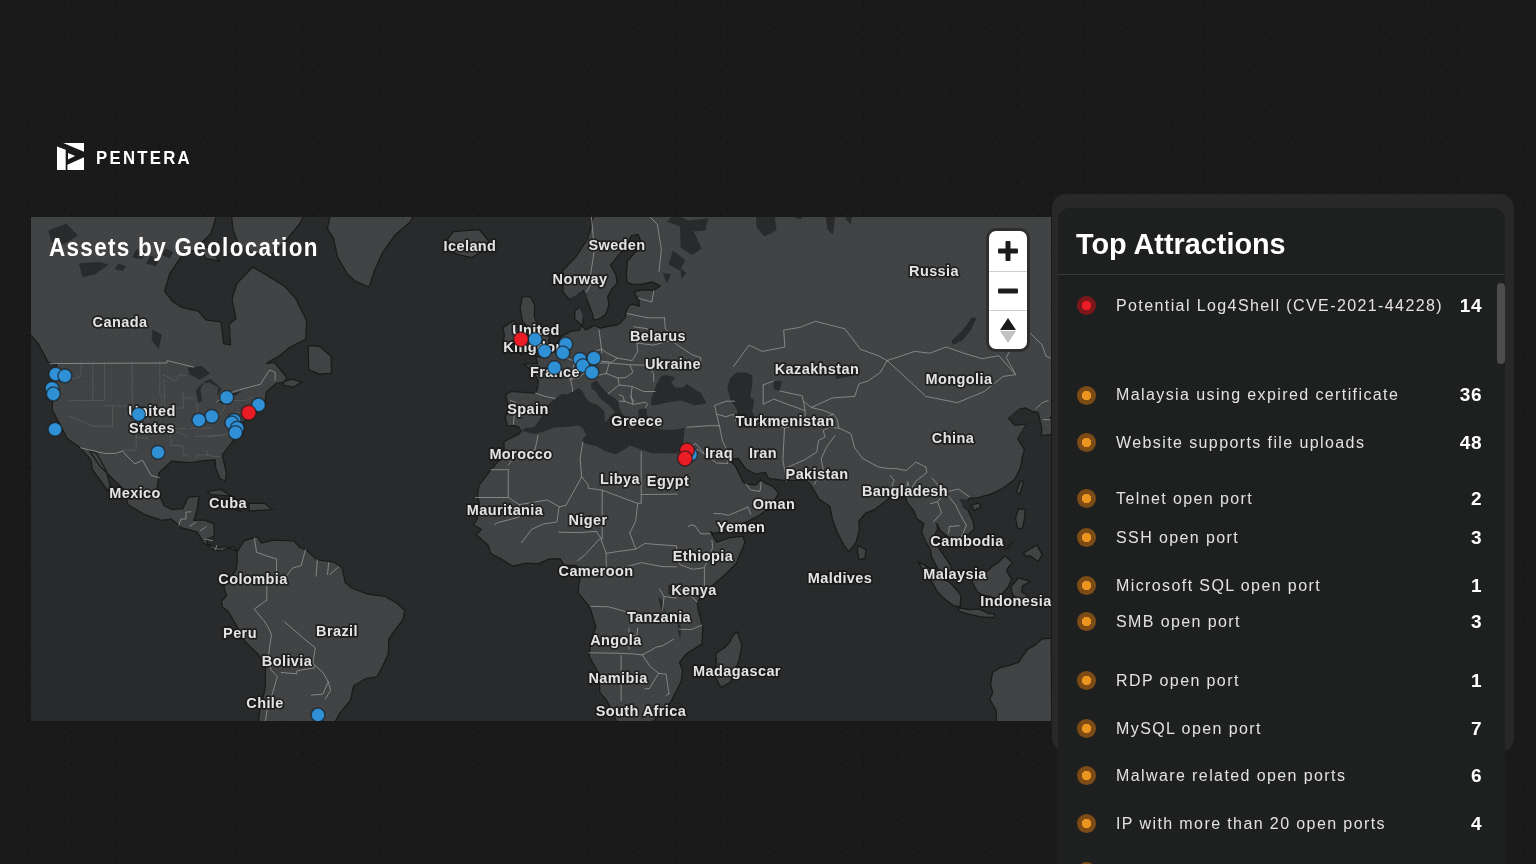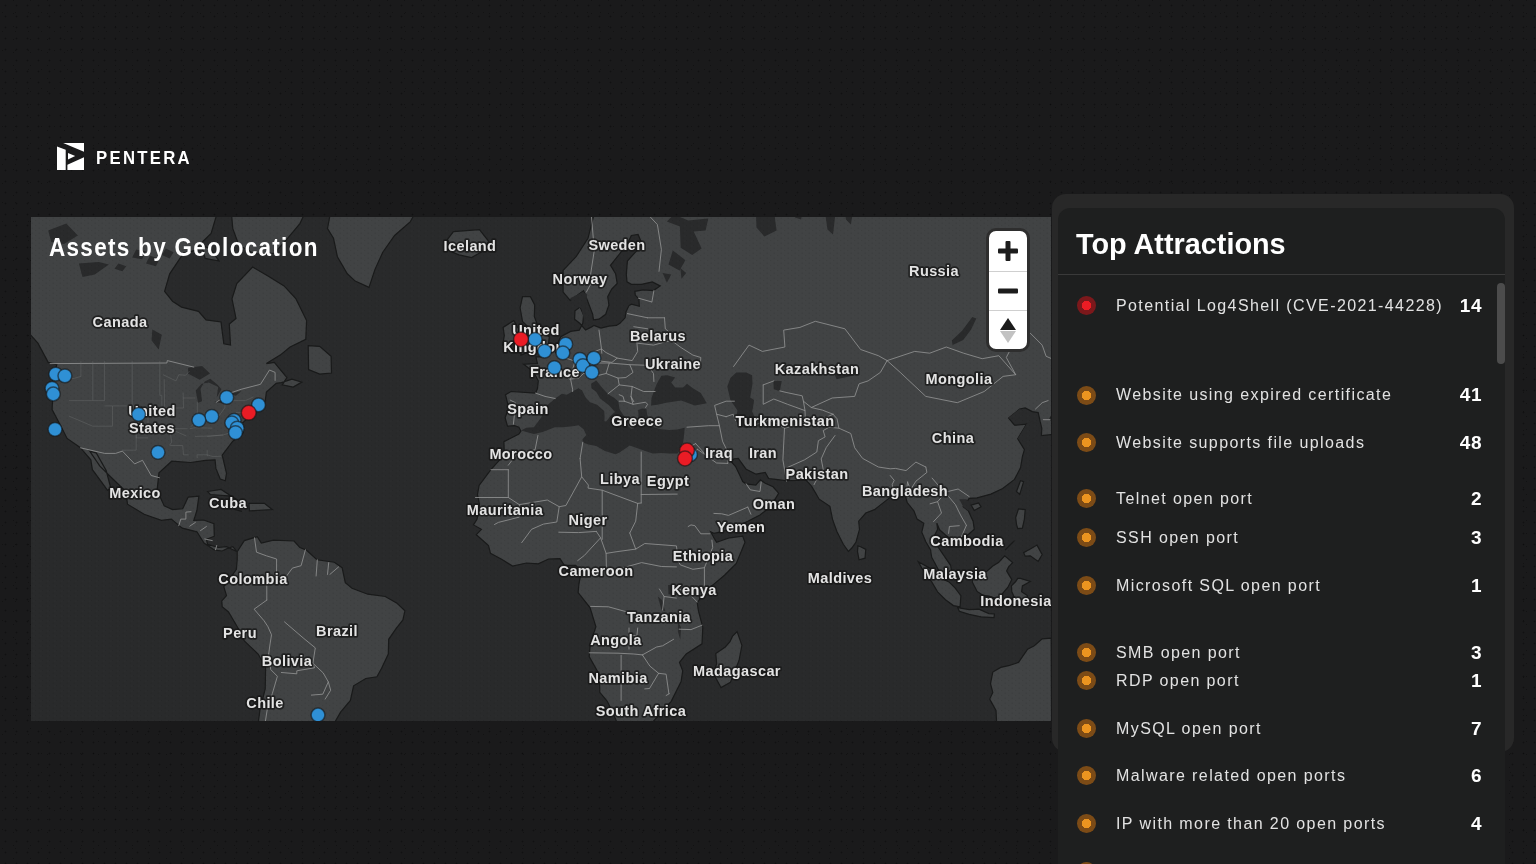--- a/index.html
+++ b/index.html
@@ -174,22 +174,22 @@
 <div id="inner">
 <div id="ptitle">Top Attractions</div>
 <div id="pdivider"></div>
 <div class="row" style="top:74px">
 <span class="dot red"></span>
         <span class="lbl">Potential Log4Shell (CVE-2021-44228)</span>
         <span class="cnt">14</span>
       </div>
 <div class="row" style="top:163.4px">
 <span class="dot org"></span>
-        <span class="lbl">Website using expired certificate</span>
-        <span class="cnt">41</span>
+        <span class="lbl">Malaysia using expired certificate</span>
+        <span class="cnt">36</span>
       </div>
 <div class="row" style="top:211.0px">
 <span class="dot org"></span>
         <span class="lbl">Website supports file uploads</span>
         <span class="cnt">48</span>
       </div>
 <div class="row" style="top:267px">
 <span class="dot org"></span>
         <span class="lbl">Telnet open port</span>
         <span class="cnt">2</span>
@@ -197,21 +197,21 @@
 <div class="row" style="top:306.2px">
 <span class="dot org"></span>
         <span class="lbl">SSH open port</span>
         <span class="cnt">3</span>
       </div>
 <div class="row" style="top:353.8px">
 <span class="dot org"></span>
         <span class="lbl">Microsoft SQL open port</span>
         <span class="cnt">1</span>
       </div>
-<div class="row" style="top:421px">
+<div class="row" style="top:390px">
 <span class="dot org"></span>
         <span class="lbl">SMB open port</span>
         <span class="cnt">3</span>
       </div>
 <div class="row" style="top:449.0px">
 <span class="dot org"></span>
         <span class="lbl">RDP open port</span>
         <span class="cnt">1</span>
       </div>
 <div class="row" style="top:496.6px">

